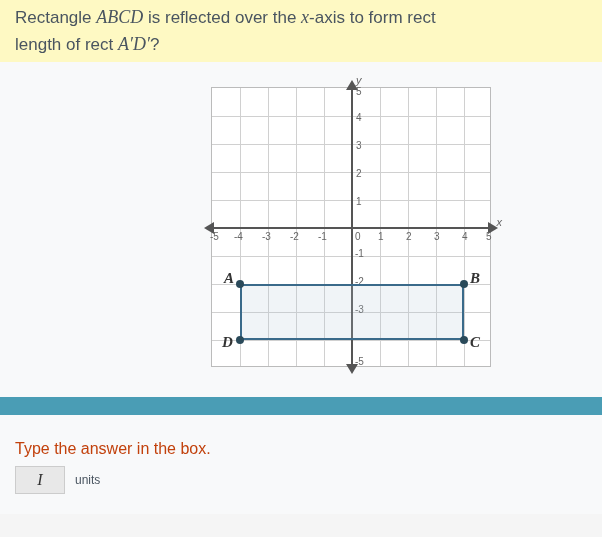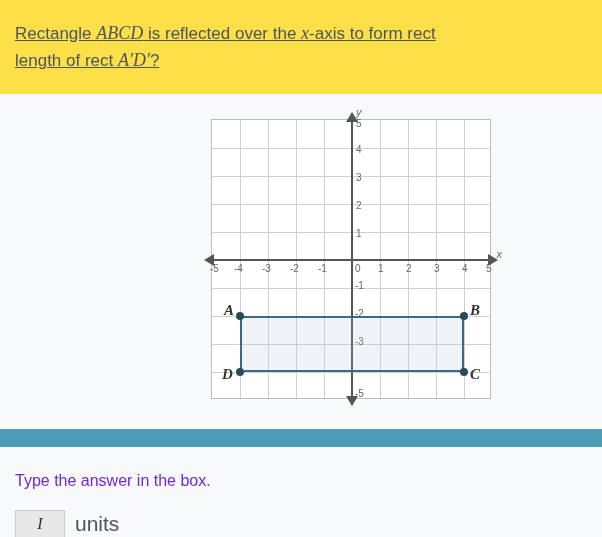--- a/index.html
+++ b/index.html
@@ -5,26 +5,25 @@
     * { margin: 0; padding: 0; box-sizing: border-box; }
     body {
       width: 602px;
       height: 537px;
       background: #f5f5f5;
       font-family: Arial, sans-serif;
       overflow: hidden;
       position: relative;
     }
     .question-area {
-      background: #fde047;
-      padding: 20px 15px;
+      background: #fef9c3;
+      padding: 4px 15px;
       color: #4a5560;
       font-size: 17px;
       line-height: 1.5;
-      text-decoration: underline;
     }
     .math-var {
       font-style: italic;
       font-family: 'Times New Roman', serif;
       font-size: 18px;
     }
     .graph-container {
       background: #f8f9fa;
       padding: 25px 0 30px 0;
       display: flex;
@@ -102,43 +101,43 @@
     .teal-bar {
       background: #4a9db5;
       height: 18px;
       width: 100%;
     }
     .answer-area {
       background: #f8f9fa;
       padding: 25px 15px 20px 15px;
     }
     .answer-prompt {
-      color: #6d28d9;
+      color: #c2410c;
       font-size: 16px;
-      margin-bottom: 20px;
+      margin-bottom: 8px;
     }
     .input-row {
       display: flex;
       align-items: center;
       gap: 10px;
     }
     .answer-input {
       width: 50px;
       height: 28px;
       background: #e8e8e8;
       border: 1px solid #ccc;
       font-family: 'Times New Roman', serif;
       font-style: italic;
       font-size: 16px;
       text-align: center;
       color: #333;
     }
     .units-label {
       color: #4a5560;
-      font-size: 21px;
+      font-size: 12px;
     }
   </style>
 </head>
 <body>
 
 <div class="question-area">
   <span>Rectangle </span><span class="math-var">ABCD</span><span> is reflected over the </span><span class="math-var">x</span><span>-axis to form rect</span><br>
   <span>length of rect </span><span class="math-var">A′D′</span><span>?</span>
 </div>
 

